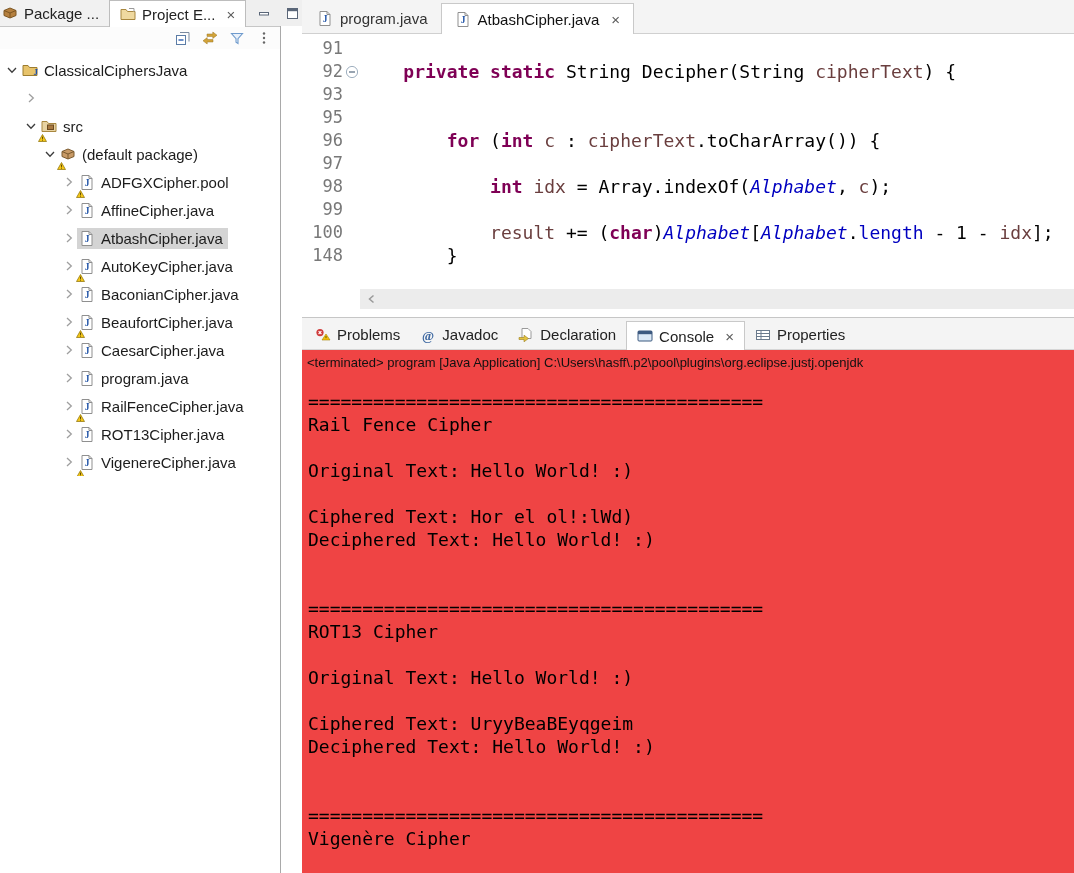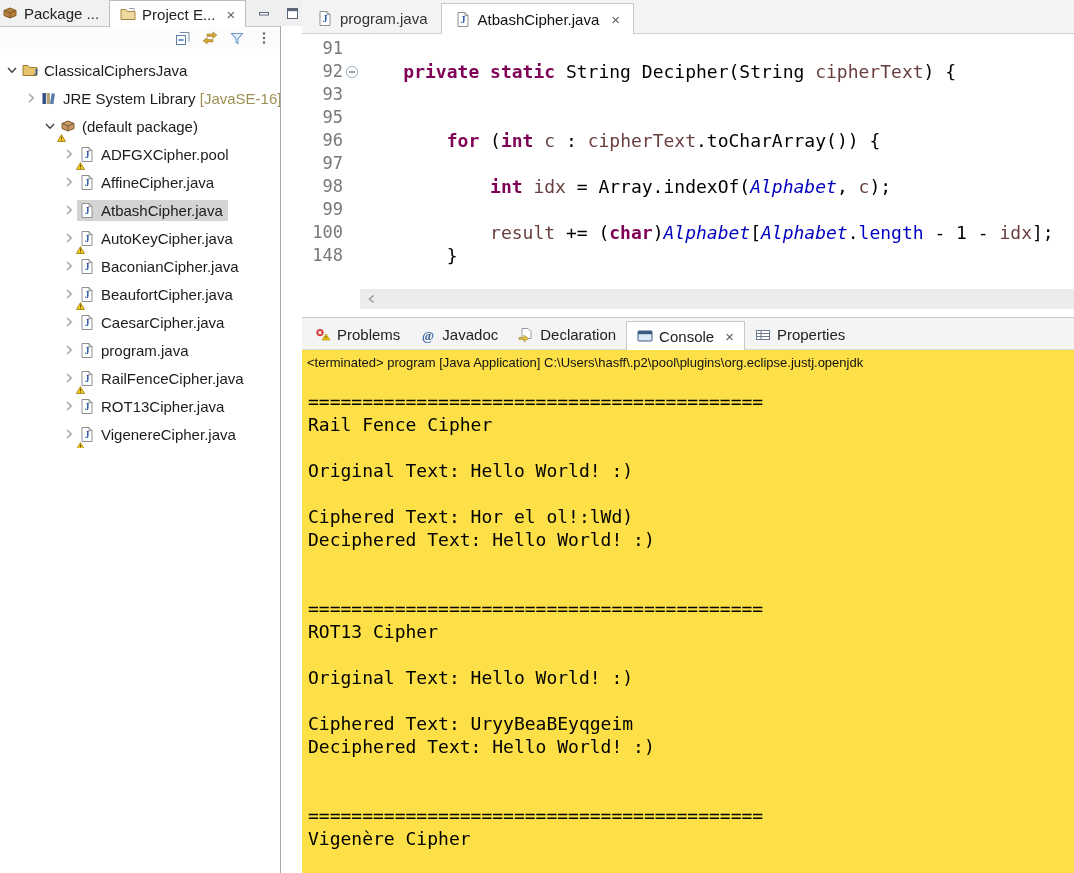--- a/index.html
+++ b/index.html
@@ -44,21 +44,21 @@
   .ctext{white-space:pre;font:18px/23px "DejaVu Sans Mono",monospace;color:#000}
   .tok-k{color:var(--keyword,#7F0055);font-weight:bold}
   .tok-s{color:var(--string,#2A00FF)}
   .tok-v{color:var(--variable,#6A3E3E)}
   .tok-sf{color:var(--static-field,#0000C0);font-style:italic}
   .tok-sm{}
   .tok-f{color:var(--field,#0000C0)}
   .ed-hscroll{position:absolute;top:289px;left:58px;right:0;height:20px;background:#ececec;display:flex;align-items:center;padding-left:4px}
 
   
-  #bottom{position:absolute;top:317px;left:0;right:0;bottom:0;border-top:1px solid #c6c6c6;background:#fde047}
+  #bottom{position:absolute;top:317px;left:0;right:0;bottom:0;border-top:1px solid #c6c6c6;background:#ef4444}
   .c-tabbar{height:32px;background:#f4f4f4;border-bottom:1px solid #d6d6d6;display:flex;align-items:flex-end;padding-left:3px}
   .ctab{height:29px;display:flex;align-items:center;gap:6px;padding:0 10px;color:#222;white-space:nowrap;cursor:default}
   .ctab.active{background:#fff;border:1px solid #c9c9c9;border-bottom:none;margin-bottom:-1px}
   .c-status{height:26px;line-height:26px;padding-left:5px;font-size:13px;color:#111;white-space:nowrap;overflow:hidden}
   .c-out{position:absolute;top:58px;left:0;right:0;bottom:0;padding-left:6px;font:18px/23px "DejaVu Sans Mono",monospace;color:#000;white-space:pre;overflow:hidden}
   .oline{height:23px}
   .oline:first-child{height:14px}
 </style>
 </head>
 <body>
@@ -153,29 +153,40 @@
             </span>
             <span class="tlabel">ClassicalCiphersJava</span>
           </span>
         </div>
         <div class="trow" style="padding-left:23px">
           <span class="chev">
             <svg width="16" height="16" viewBox="0 0 16 16">
               <polyline points="6,4 10.3,8 6,12" fill="none" stroke="#9f9f9f" stroke-width="1.3"></polyline>
             </svg>
           </span>
-          <span class="sel-wrap">
-            <span class="icon">
-              <svg width="16" height="16" viewBox="0 0 16 16">
-                <rect x="1.5" y="3" width="3.4" height="11" fill="#2d4f8a"></rect>
-                <rect x="5.6" y="3" width="3.4" height="11" fill="#b5a379"></rect>
-                <rect x="9.8" y="3.5" width="3.4" height="10.5" fill="#5a7aa8" transform="rotate(9 11.5 8.7)"></rect>
-              </svg>
-            </span>
-            <span class="tlabel">JRE System Library<span class="suffix"> [JavaSE-16]</span></span>
+        </div>
+        <div class="trow" style="padding-left:23px">
+          <span class="chev">
+            <svg width="16" height="16" viewBox="0 0 16 16">
+              <polyline points="4,6 8,10.3 12,6" fill="none" stroke="#3c3c3c" stroke-width="1.3"></polyline>
+            </svg>
+          </span>
+          <span class="sel-wrap">
+            <span class="icon">
+              <svg width="16" height="16" viewBox="0 0 16 16">
+                <path d="M1 3.5h5l1.5 2H15v8H1z" fill="#e8d3a2" stroke="#a8873f"></path>
+                <rect x="6.5" y="7" width="6" height="4.5" fill="#a87840" stroke="#6d4a1f"></rect>
+              </svg>
+              <span class="warn-overlay"><svg width="9" height="8" viewBox="0 0 9 8">
+                  <path d="M4.5 0.5L8.5 7.5H0.5z" fill="#f5c718" stroke="#8a6d00" stroke-width="0.7"></path>
+                  <rect x="4.05" y="2.6" width="0.9" height="2.3" fill="#4d3c00"></rect>
+                  <rect x="4.05" y="5.6" width="0.9" height="1" fill="#4d3c00"></rect>
+                </svg></span>
+            </span>
+            <span class="tlabel">src</span>
           </span>
         </div>
         <div class="trow" style="padding-left:42px">
           <span class="chev">
             <svg width="16" height="16" viewBox="0 0 16 16">
               <polyline points="4,6 8,10.3 12,6" fill="none" stroke="#3c3c3c" stroke-width="1.3"></polyline>
             </svg>
           </span>
           <span class="sel-wrap">
             <span class="icon">

